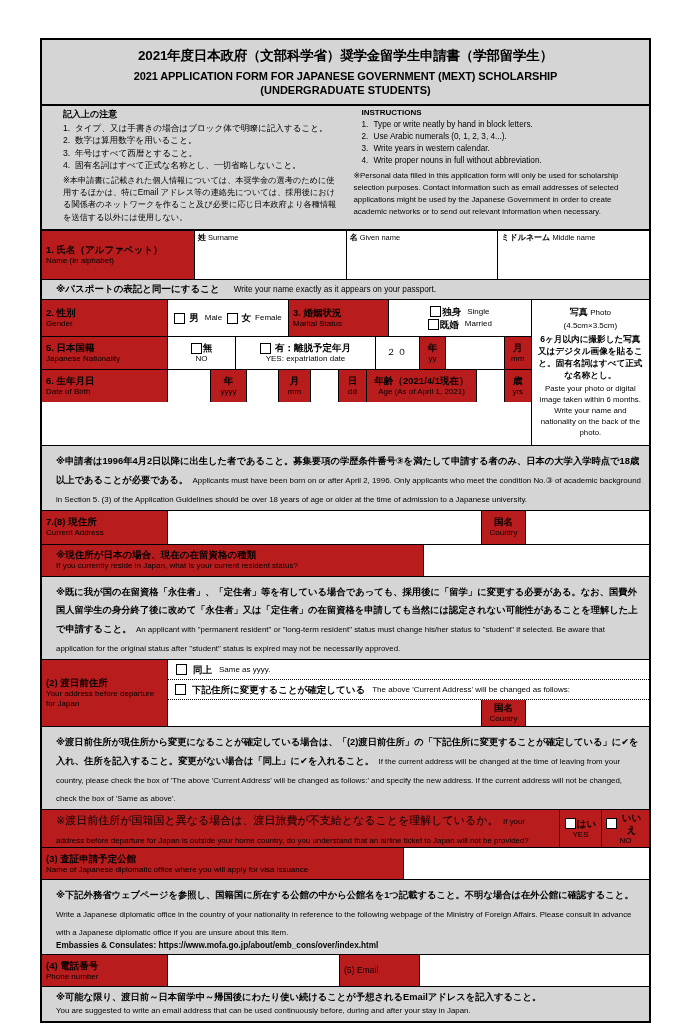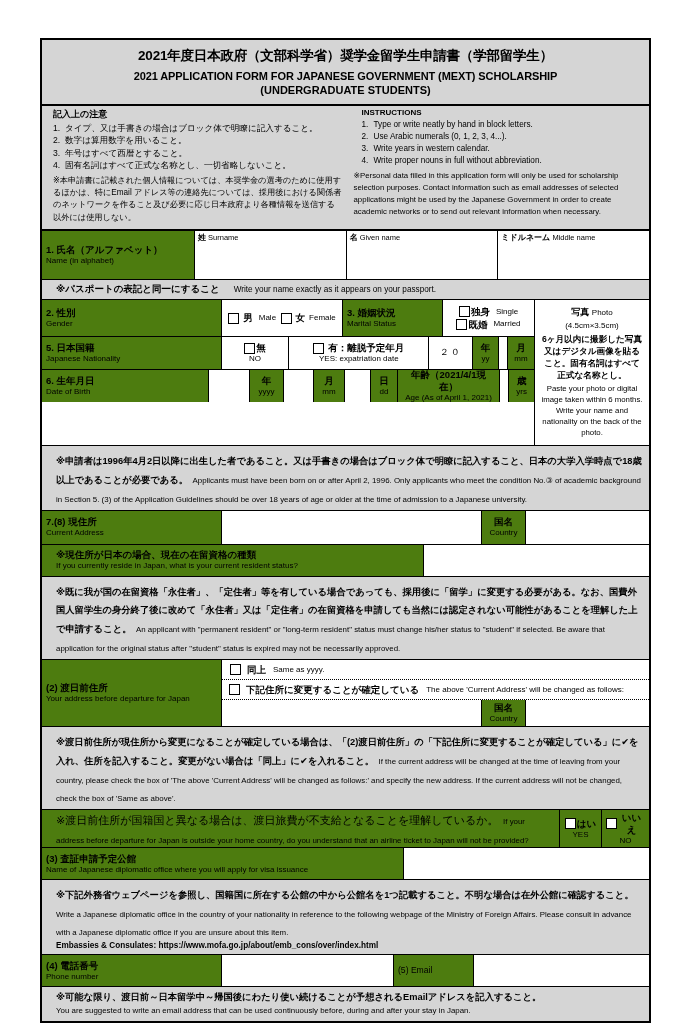--- a/index.html
+++ b/index.html
@@ -37,21 +37,21 @@
   .row:last-child { border-bottom: none; }
   .cell {
     box-sizing: border-box;
     padding: 2px 4px;
     border-right: 1px solid #000;
     display: flex;
     flex-direction: column;
     justify-content: center;
   }
   .cell:last-child { border-right: none; }
-  .gray { background: #4d7c0f; }
+  .gray { background: #b91c1c; }
   .white { background: #ffffff; }
   .jp { font-size: 9.5px; line-height: 1.25; font-weight: bold; }
   .en { font-size: 8px; line-height: 1.25; }
   .ctr { text-align: center; align-items: center; }
 
   
   .title-block {
     background: #d5d5d5;
     border-bottom: 2px solid #000;
     padding: 7px 6px 8px 6px;
@@ -73,21 +73,21 @@
     font-size: 11px;
     font-weight: bold;
   }
 
   
   .instr {
     display: flex;
     background: #d5d5d5;
     border-bottom: 2px solid #000;
   }
-  .instr-col { box-sizing: border-box; padding: 2px 4px 5px 11px; }
+  .instr-col { box-sizing: border-box; padding: 2px 4px 5px 21px; }
   .instr-col.left  { width: 50%; }
   .instr-col.right { width: 50%; padding-left: 8px; }
   .instr-head {
     font-size: 9px;
     font-weight: bold;
     margin-bottom: 1px;
   }
   .instr-head.en { font-size: 8px; padding-left: 8px; }
   .instr-li {
     font-size: 8.2px;
@@ -150,21 +150,21 @@
   .left-stack { width: 492px; box-sizing: border-box; }
 
   .note-band {
     background: #d5d5d5;
     padding: 4px 6px 4px 14px;
     border-bottom: 1px solid #000;
   }
   .note-band .j { font-size: 9.3px; font-weight: bold; line-height: 1.5; }
   .note-band .e { font-size: 7.9px; line-height: 1.5; font-weight: normal; }
 
-  .sec-lbl { width: 180px; }
+  .sec-lbl { width: 126px; }
   .country-lbl { width: 44px; }
   .dotted-sep { border-top: 1.5px dotted #000; height: 0; }
 </style>
 </head>
 <body>
 
 <div class="page">
   <div class="form">
 
     <div class="title-block">
@@ -355,21 +355,21 @@
           <span style="font-weight:bold;font-size:9px;">写真</span>
           <span>Photo</span>
         </div>
         <div class="p2">(4.5cm×3.5cm)</div>
         <div class="p3">6ヶ月以内に撮影した写真又はデジタル画像を貼ること。固有名詞はすべて正式な名称とし。</div>
         <div class="p4">Paste your photo or digital image taken within 6 months. Write your name and nationality on the back of the photo.</div>
       </div>
     </div>
 
     <div class="note-band">
-      <span class="j">※申請者は1996年4月2日以降に出生した者であること。又は手書きの場合はブロック体で明瞭に記入すること、日本の大学入学時点で18歳以上であることが必要である。</span>
+      <span class="j">※申請者は1996年4月2日以降に出生した者であること。募集要項の学歴条件番号③を満たして申請する者のみ、日本の大学入学時点で18歳以上であることが必要である。</span>
       <span class="e">Applicants must have been born on or after April 2, 1996. Only applicants who meet the condition No.③ of academic background in Section 5. (3) of the Application Guidelines should be over 18 years of age or older at the time of admission to a Japanese university.</span>
     </div>
 
     <div class="row" style="height:33px;">
       <div class="cell gray sec-lbl">
         <div class="jp">7.(8) 現住所</div>
         <div class="en">Current Address</div>
       </div>
       <div class="cell white" style="flex:1;">
         <span class="en"></span>

